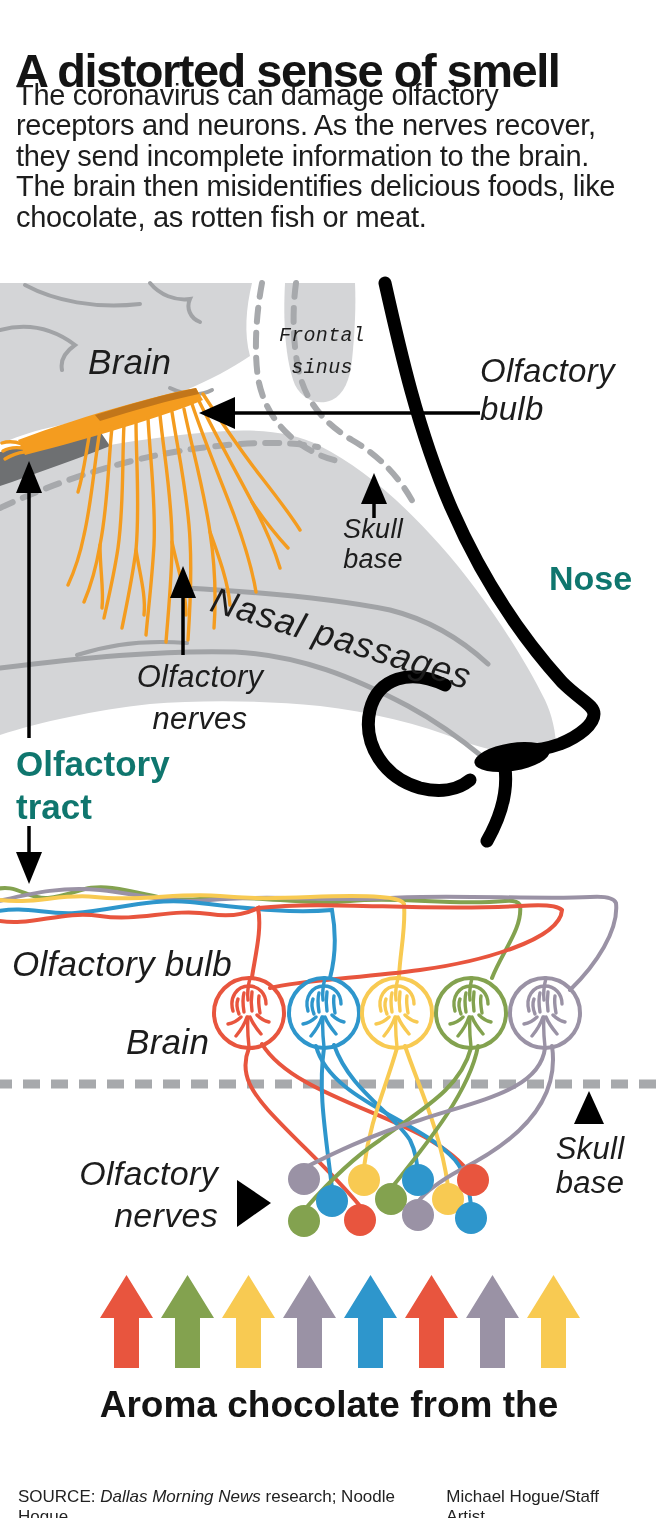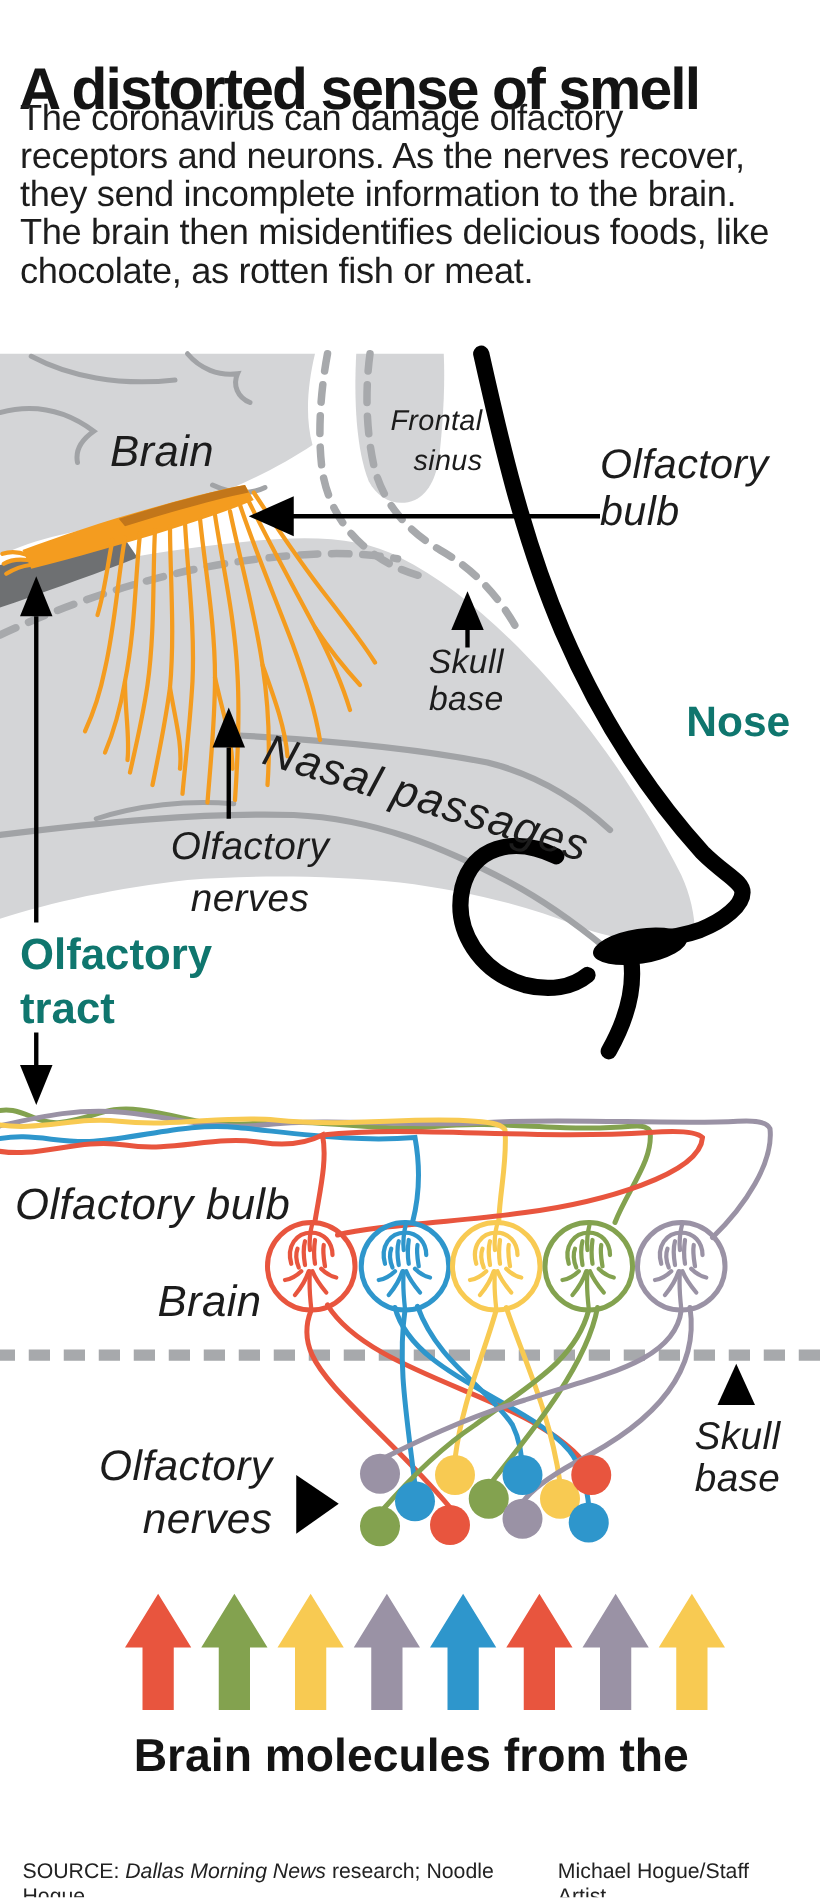--- a/index.html
+++ b/index.html
@@ -5,21 +5,21 @@
   html,body{margin:0;padding:0;background:#fff;}
   .page{position:relative;width:658px;height:1518px;overflow:hidden;background:#fff;
         font-family:"Liberation Sans",sans-serif;color:#111;}
   svg.art{position:absolute;left:0;top:0;}
   .abs{position:absolute;}
   .title{left:15px;top:12px;width:640px;font-size:47px;font-weight:bold;letter-spacing:-1.5px;color:#141414;}
   .intro{left:16px;top:80px;width:606px;font-size:29px;line-height:30.4px;letter-spacing:-0.3px;color:#1d1d1d;}
   .lbl{font-style:italic;color:#1c1c1c;letter-spacing:0.3px;}
   .blbl{font-weight:bold;color:#0f766e;}
   .lbl-brain{left:88px;top:342px;font-size:35px;}
-  .lbl-frontal{left:258px;top:320px;width:128px;text-align:right;font-size:23px;line-height:32px;}
+  .lbl-frontal{left:258px;top:320px;width:128px;text-align:center;font-size:20px;line-height:32px;font-family:Liberation Mono, monospace;}
   .lbl-olfbulb{left:480px;top:352px;font-size:33px;line-height:38px;}
   .lbl-skullbase1{left:323px;top:514px;width:100px;text-align:center;font-size:27px;line-height:30px;}
   .lbl-nose{left:549px;top:559px;font-size:34px;}
   .lbl-nasal{left:212px;top:578px;font-size:36px;letter-spacing:1px;transform:rotate(17deg);transform-origin:0 50%;white-space:nowrap;}
   .lbl-olfnerves{left:110px;top:656px;width:180px;text-align:center;font-size:31px;line-height:42px;}
   .lbl-olftract{left:16px;top:742px;font-size:35px;line-height:43px;}
   .lbl-olfbulb2{left:12px;top:944px;font-size:35px;}
   .lbl-brain2{left:126px;top:1022px;font-size:35px;}
   .lbl-skullbase2{left:540px;top:1132px;width:100px;text-align:center;font-size:31px;line-height:34px;}
   .lbl-olfnerves2{left:38px;top:1152px;width:180px;text-align:right;font-size:34px;line-height:42px;}
@@ -248,20 +248,20 @@
   <div class="abs lbl lbl-skullbase2">
     <div>Skull</div>
     <div>base</div>
   </div>
   <div class="abs lbl lbl-olfnerves2">
     <div>Olfactory</div>
     <div>nerves</div>
   </div>
 
   <div class="abs caption">
-    <div>Brain molecules from the</div>
+    <div>Aroma chocolate from the</div>
   </div>
 
   <div class="abs footer">
     <div><span>SOURCE: </span><i>Dallas Morning News</i><span> research; Noodle Hogue</span></div>
     <div>Michael Hogue/Staff Artist</div>
   </div>
 </div>
 
 </body></html>

